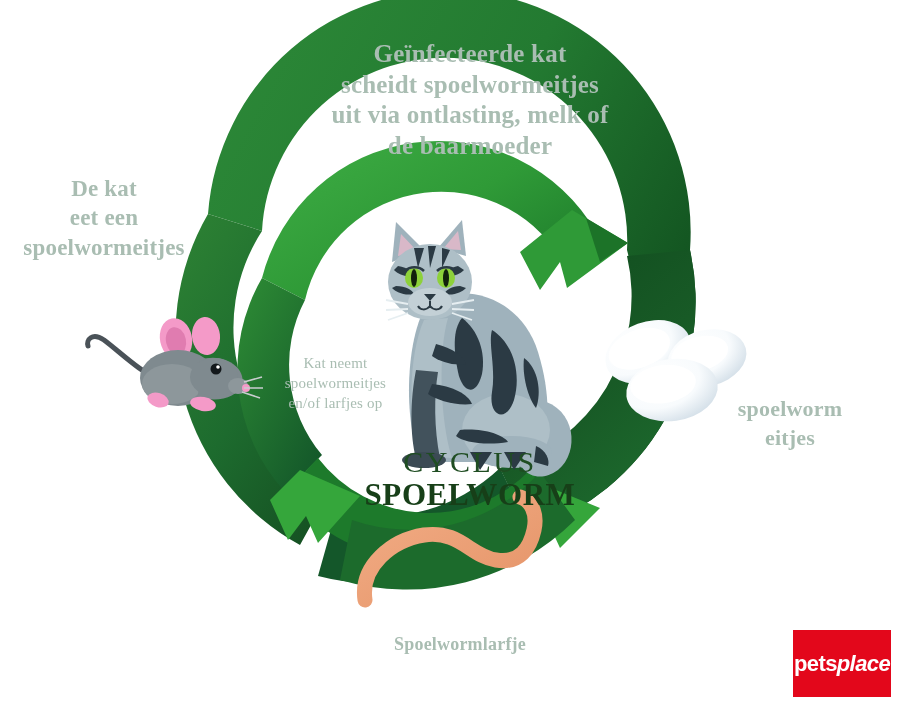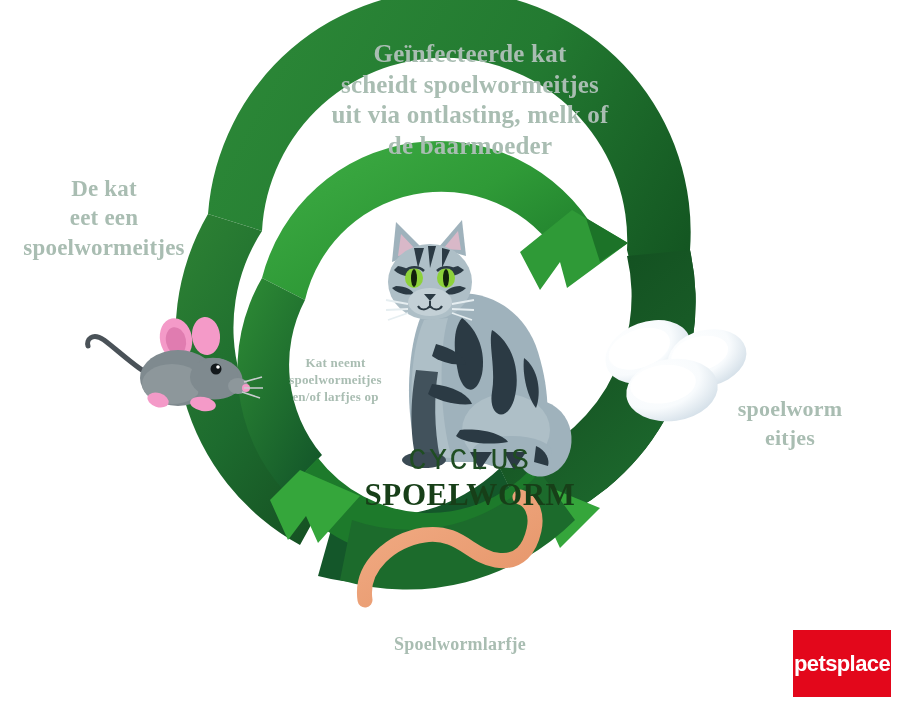--- a/index.html
+++ b/index.html
@@ -21,44 +21,44 @@
     line-height:1.22;
     white-space:pre-line;
     letter-spacing:.2px;
     margin-top:17px;
   }
   #label-top{left:300px;top:22px;width:340px;font-size:25px;}
   #label-left{left:4px;top:157px;width:200px;font-size:23px;line-height:1.28;}
   #label-right{left:700px;top:378px;width:180px;font-size:22px;line-height:1.3;}
   #label-bottom{left:340px;top:617px;width:240px;font-size:18px;}
   #label-center{
-    left:268px;top:337px;width:135px;font-size:13px;line-height:1.32;
-    font-weight:700;color:#a9bdb2;
+    left:268px;top:337px;width:135px;font-size:15px;line-height:1.32;
+    font-weight:400;color:#a9bdb2;
   }
 
   #cyclus-wrap{position:absolute;left:360px;top:446px;width:220px;text-align:center;}
   #cyclus-word{
     display:block;font-size:30px;color:#1f4d22;letter-spacing:2.5px;
-    font-family:Liberation Mono, monospace;font-weight:400;line-height:1.05;
+    font-family:Liberation Serif, serif;font-weight:400;line-height:1.05;
   }
   #spoelworm-word{
     display:block;font-size:31px;color:#173f18;letter-spacing:.6px;
     font-family:"Liberation Serif",serif;font-weight:700;line-height:1.12;
   }
 
   #logo{
     position:absolute;left:793px;top:630px;width:98px;height:67px;
     background:#e3071b;display:flex;
     align-items:center;justify-content:center;
   }
   #logo span{
     color:#fff;font-family:"Liberation Sans",sans-serif;font-weight:700;
     font-size:22px;line-height:.96;letter-spacing:-.6px;display:block;
   }
-  #logo .l2{margin-top:1px;}
+  #logo .l2{margin-top:1px;font-style:italic;}
 </style>
 </head>
 <body>
 
 <div id="stage">
 
   <svg class="layer" viewBox="0 0 900 707">
     <defs>
       <linearGradient id="gOuterTop" x1="0" y1="0" x2="1" y2="0.6">
         <stop offset="0" stop-color="#2d8a38"></stop>

